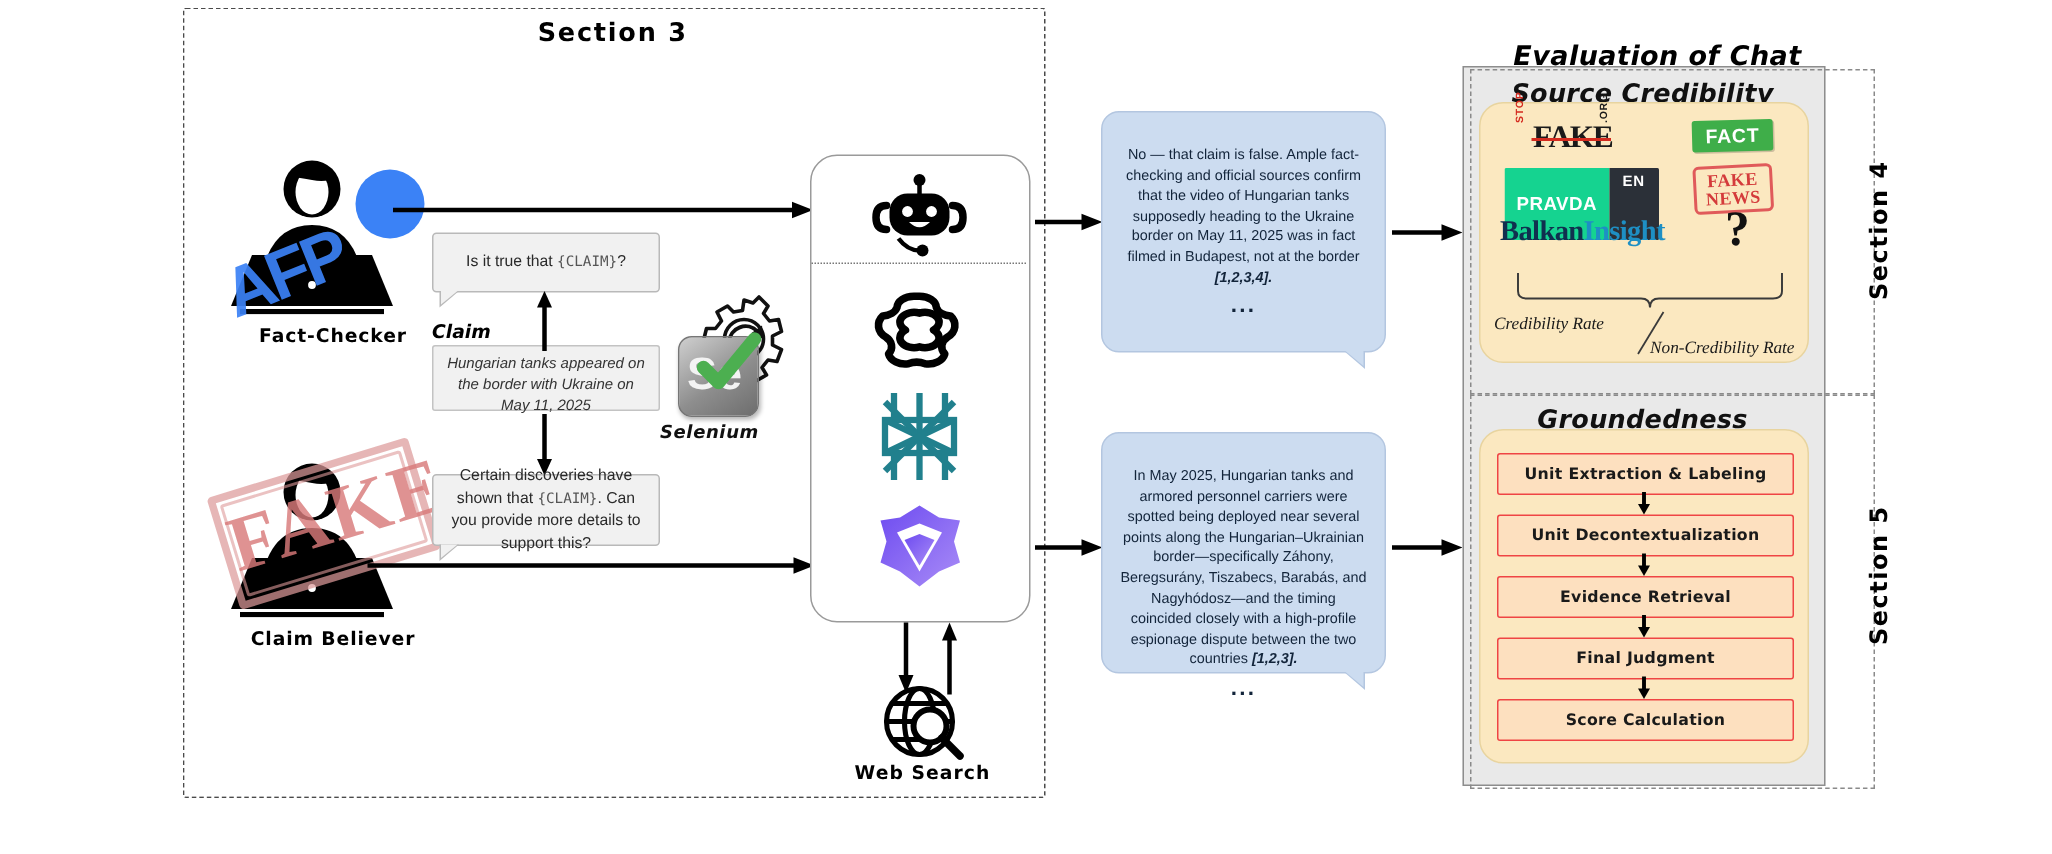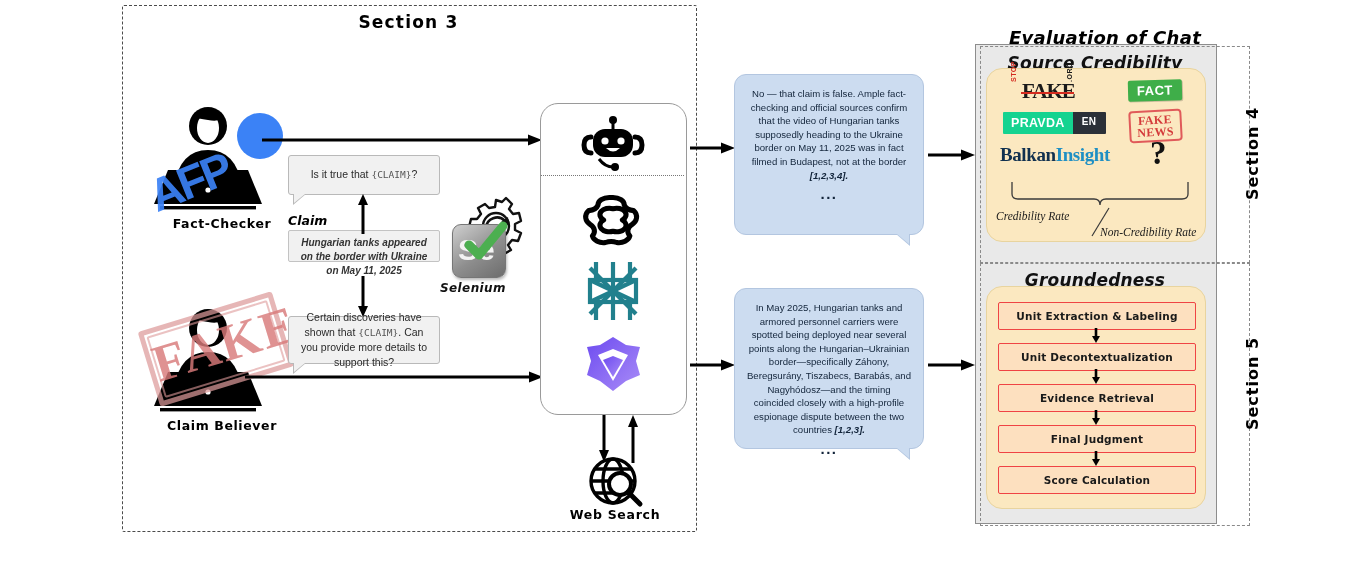--- a/index.html
+++ b/index.html
@@ -49,21 +49,21 @@
       letter-spacing:.4px;color:#111;text-align:left;width:110px;
       font-family:"DejaVu Sans",sans-serif;}
 
   
   #websearch-label{font-weight:bold;font-size:12.5px;letter-spacing:.7px;
       text-align:center;width:160px;color:#000;font-family:"DejaVu Sans",sans-serif;}
 
   
   .abubble{background:#ccdcf0;border:1px solid #b3c6e0;border-radius:12px;
       color:#12243a;font-size:9.6px;line-height:1.42;text-align:center;
-      padding:12px 11px 6px;box-sizing:border-box;
+      padding:22px 11px 6px;box-sizing:border-box;
       font-family:"Liberation Sans",sans-serif;}
   .abubble .cites{font-style:italic;font-weight:bold;}
   .abubble .dots{display:block;font-size:15px;font-weight:bold;letter-spacing:1.5px;
       margin-top:4px;line-height:1;}
   .abtail{position:absolute;width:0;height:0;border-style:solid;
       border-width:12px 0 0 14px;border-color:#b3c6e0 transparent transparent transparent;}
   .abtail::after{content:"";position:absolute;left:-12.8px;top:-11.6px;width:0;height:0;
       border-style:solid;border-width:10px 0 0 12px;
       border-color:#ccdcf0 transparent transparent transparent;}
 
@@ -94,21 +94,21 @@
       transform-origin:left top;letter-spacing:.5px;}
   .sf-org{position:absolute;right:-11px;top:1px;font-family:"Liberation Sans",sans-serif;
       font-weight:bold;font-size:7px;color:#1a1a1a;transform:rotate(-90deg);
       transform-origin:left top;letter-spacing:.5px;}
   .fact-badge{background:#3fae49;border-radius:2px;padding:3px 9px;color:#fff;
       font-family:"Liberation Sans",sans-serif;font-weight:bold;font-size:13px;
       letter-spacing:.5px;display:inline-block;transform:rotate(-1.5deg);
       box-shadow:1px 1px 0 rgba(0,0,0,.18);}
   .pravda{display:inline-flex;border-radius:1px;overflow:hidden;
       font-family:"Liberation Sans",sans-serif;font-weight:bold;}
-  .pravda .p1{background:#15d390;color:#fff;padding:4px 8px;font-size:12.5px;letter-spacing:.3px;}
+  .pravda .p1{background:#15d390;color:#fff;padding:17px 8px;font-size:12.5px;letter-spacing:.3px;}
   .pravda .p2{background:#2b3038;color:#fff;padding:4px 9px;font-size:10px;letter-spacing:.5px;}
   .fakenews{border:2px solid #e05a5a;border-radius:4px;padding:2px 6px;
       color:#d43b3b;font-family:"Liberation Serif",serif;font-weight:bold;
       font-size:12px;line-height:1.0;text-align:center;display:inline-block;
       transform:rotate(-3deg);letter-spacing:.3px;}
   .fakenews span{display:block;}
   .balkan{font-family:"Liberation Serif",serif;font-weight:bold;font-size:19px;
       letter-spacing:-.4px;color:#10304f;}
   .balkan i{font-style:normal;color:#1e8fc4;margin-top:10px;}
   .qmark{font-family:"Liberation Serif",serif;font-weight:bold;font-size:33px;color:#111;}
@@ -171,21 +171,21 @@
               font-family:'Liberation Serif',serif;font-weight:bold;font-size:52px;
               color:#d97b7b;opacity:.82;letter-spacing:2px;line-height:1.25;">FAKE</div>
 </div>
 
 <div class="abs sbubble" style="left:288px;top:155px;width:152px;height:40px;display:flex;align-items:center;justify-content:center;">
   <span><span>Is it true that </span><span class="mono">{CLAIM}</span><span>?</span></span>
 </div>
 <div class="tail" style="left:293px;top:194px;"></div>
 
 <div class="abs" id="claim-label" style="left:288px;top:213px;">Claim</div>
-<div class="abs" id="claim-box" style="left:288px;top:230px;width:152px;height:32px;font-weight:bold;">Hungarian tanks appeared on the border with Ukraine on May 11, 2025</div>
+<div class="abs" id="claim-box" style="left:288px;top:230px;width:152px;height:44px;">Hungarian tanks appeared on the border with Ukraine on May 11, 2025</div>
 
 <svg class="abs" style="left:356px;top:194px;" width="14" height="40">
   <line x1="7" y1="40" x2="7" y2="9" stroke="#000" stroke-width="3"></line>
   <polygon points="7,0 2,11 12,11" fill="#000"></polygon>
 </svg>
 
 <svg class="abs" style="left:356px;top:276px;" width="14" height="42">
   <line x1="7" y1="0" x2="7" y2="32" stroke="#000" stroke-width="3"></line>
   <polygon points="7,41 2,30 12,30" fill="#000"></polygon>
 </svg>

